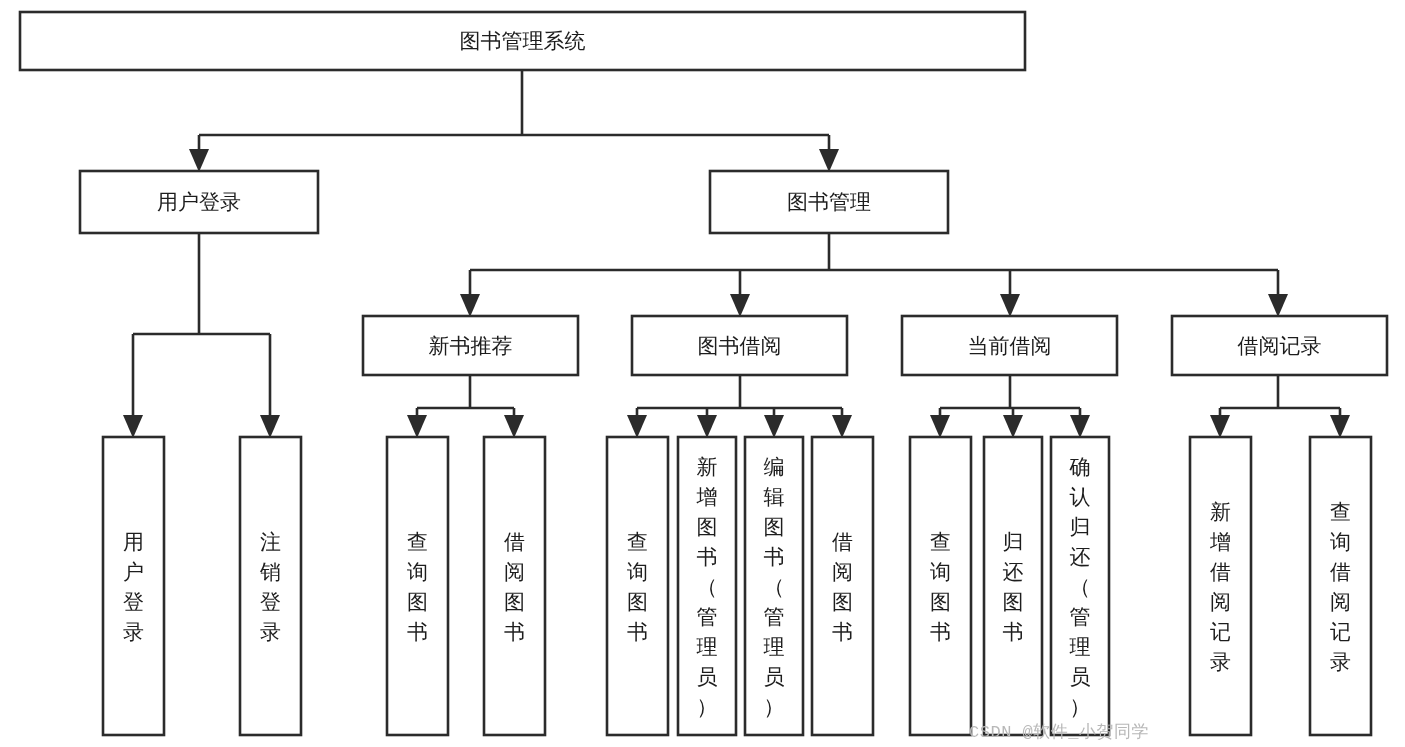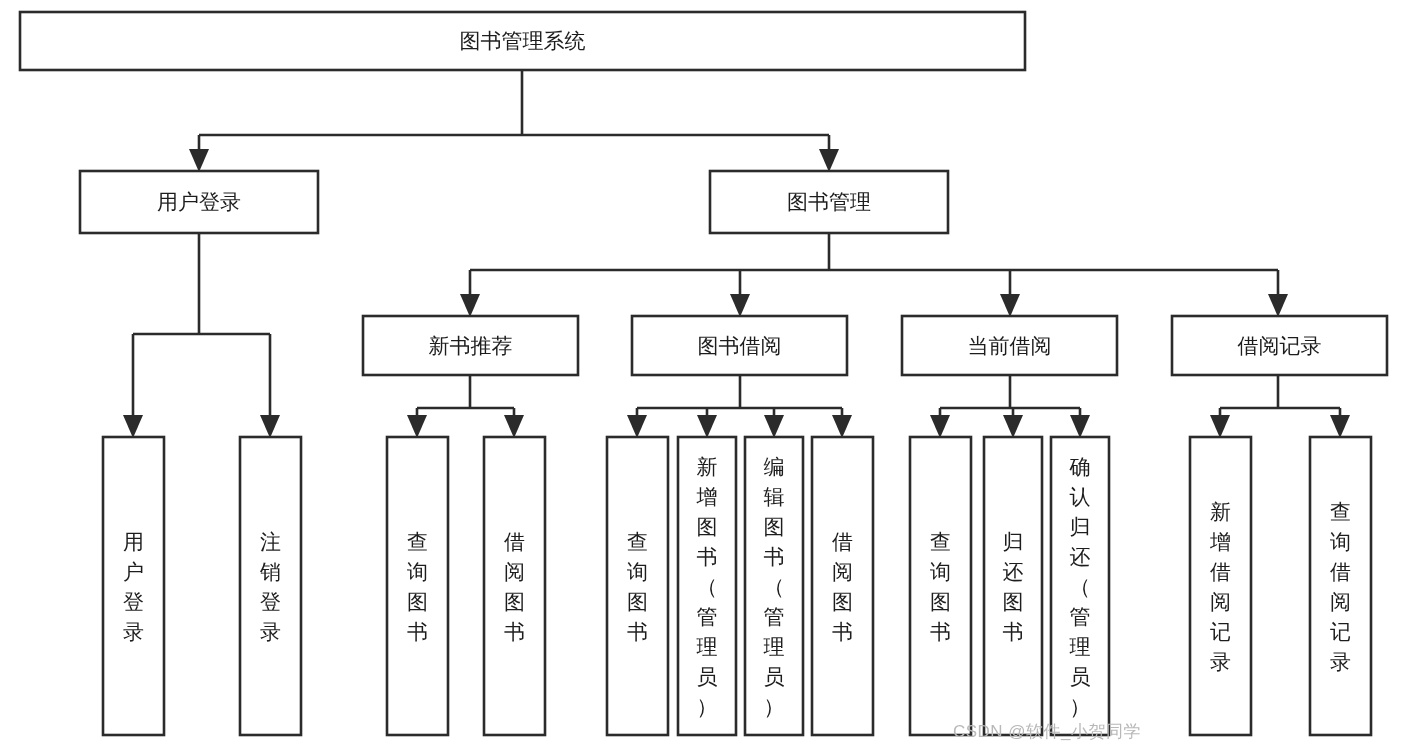--- a/index.html
+++ b/index.html
@@ -50,23 +50,23 @@
     stroke: #2b2b2b;
     stroke-width: 2.6;
     fill: none;
   }
   .arrow-head {
     fill: #2b2b2b;
     stroke: none;
   }
   .watermark {
     position: absolute;
-    right: 12px;
+    right: 4px;
     bottom: 4px;
-    font-family: Liberation Sans, sans-serif;
+    font-family: Liberation Mono, monospace;
     font-size: 17px;
     color: #b8b8b8;
     white-space: nowrap;
     letter-spacing: 0.5px;
     user-select: none;
   }
 </style>
 </head>
 <body>
 

